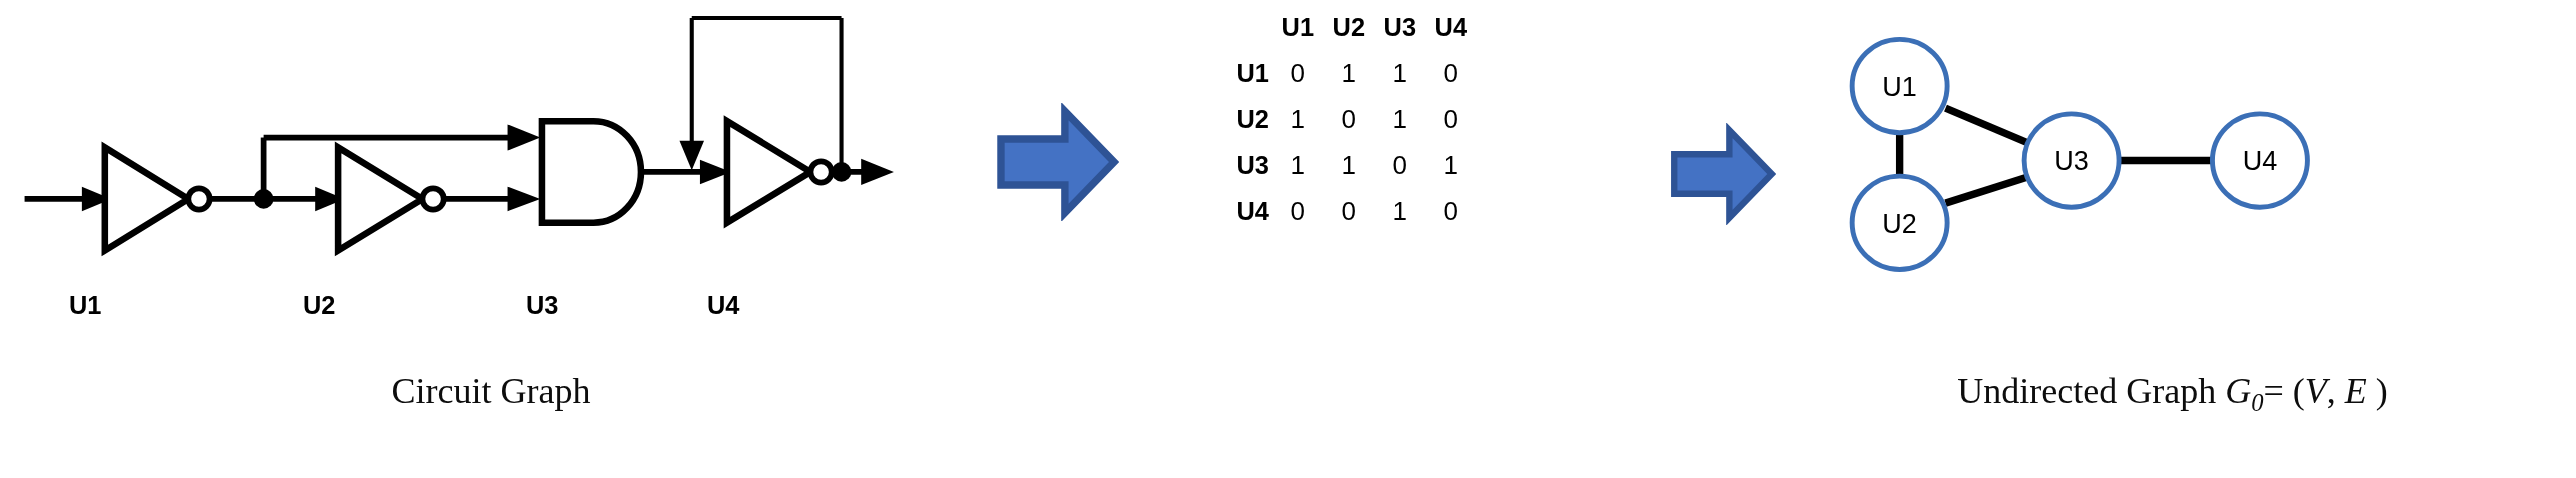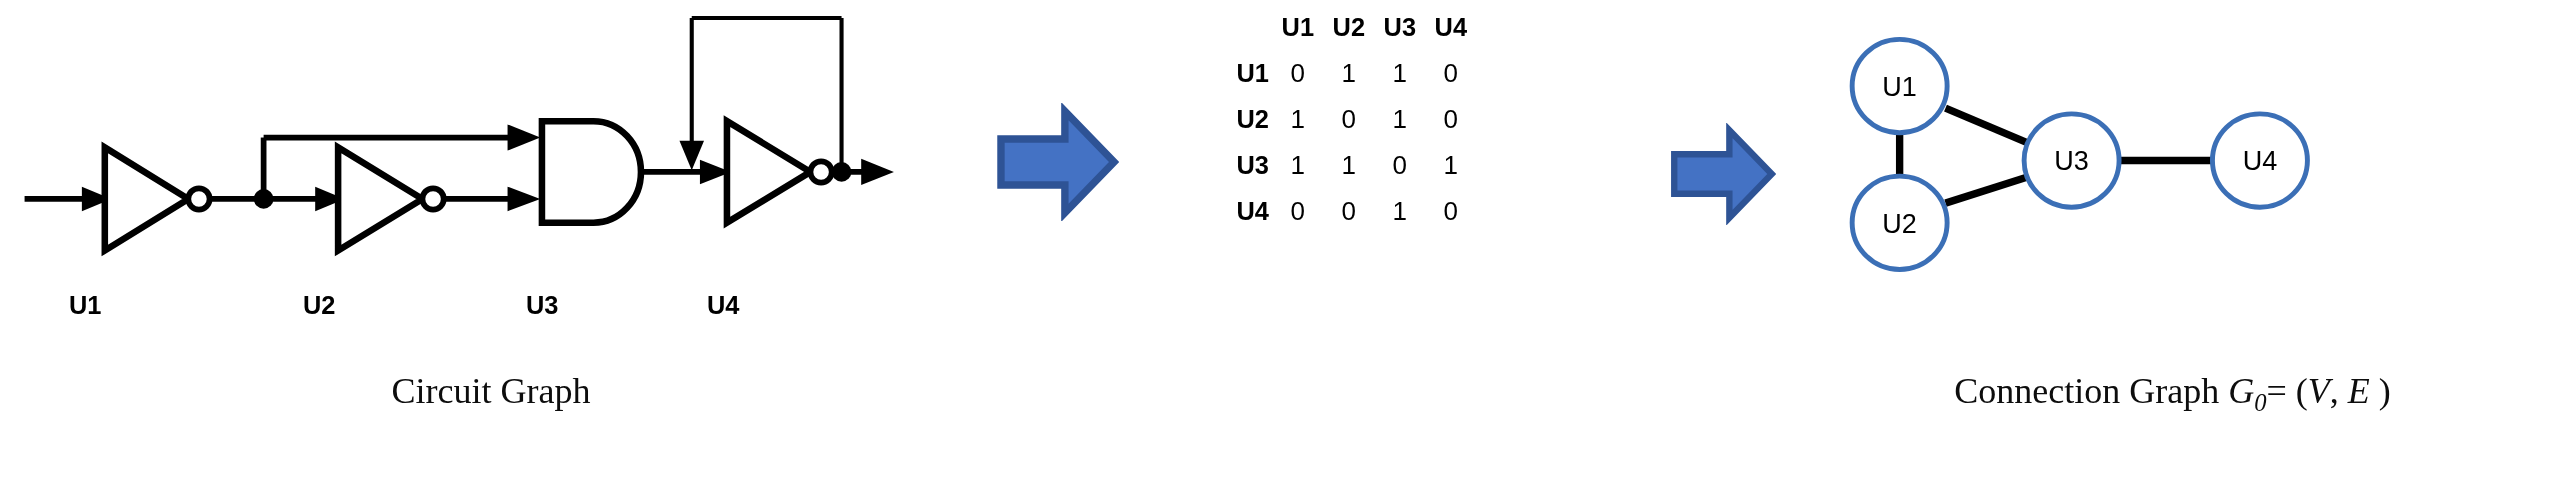--- a/index.html
+++ b/index.html
@@ -234,17 +234,17 @@
       <text class="node-text" x="580" y="208" text-anchor="middle">U4</text>
     </svg>
   </div>
 
   <div class="caption" style="left:8px; width:966px;">
     <span>Circuit Graph</span>
   </div>
 
 
   <div class="caption" style="left:1769px; width:807px;">
-    <span>Connection Graph </span><span class="ital">G</span><span class="sub">0</span><span>= (</span><span class="ital">V</span><span>, </span><span class="ital">E</span><span> )</span>
+    <span>Undirected Graph </span><span class="ital">G</span><span class="sub">0</span><span>= (</span><span class="ital">V</span><span>, </span><span class="ital">E</span><span> )</span>
   </div>
 
 </div>
 
 
 </body></html>

